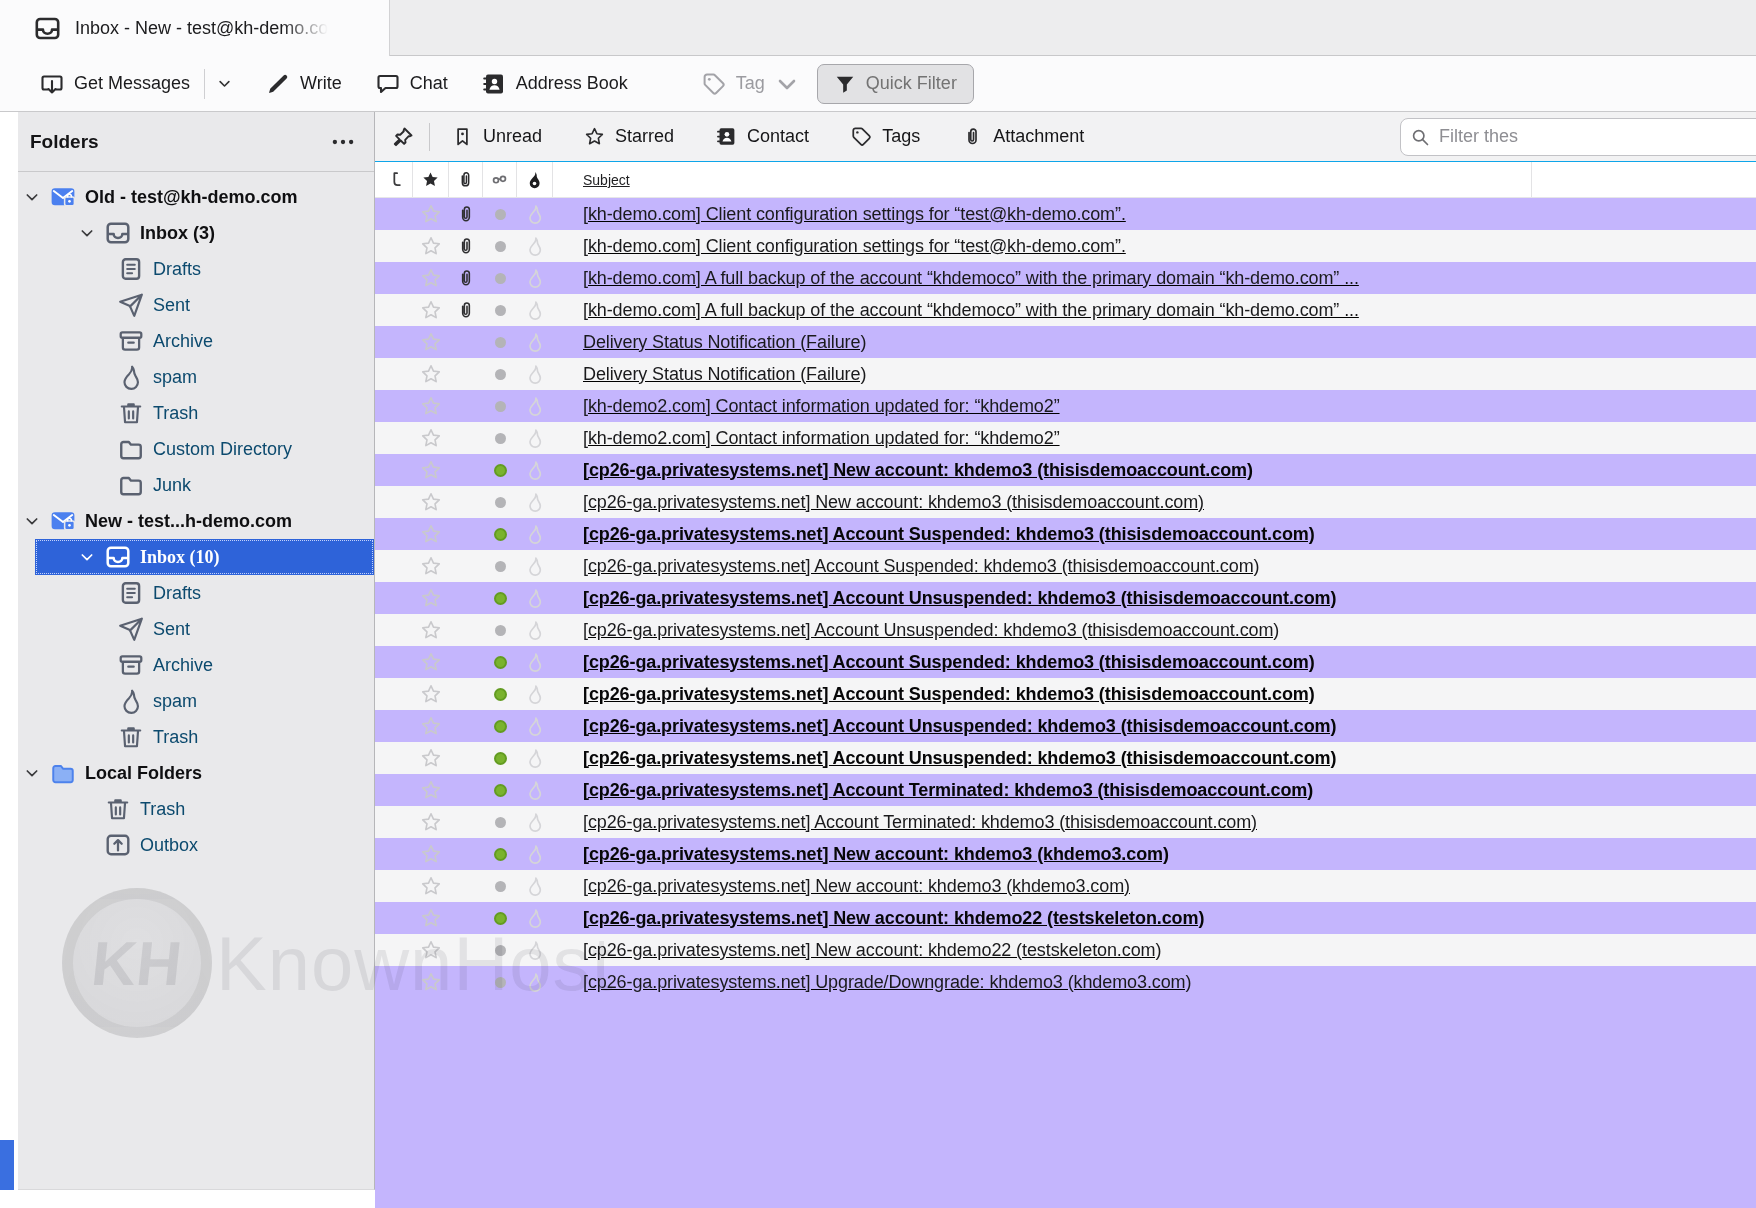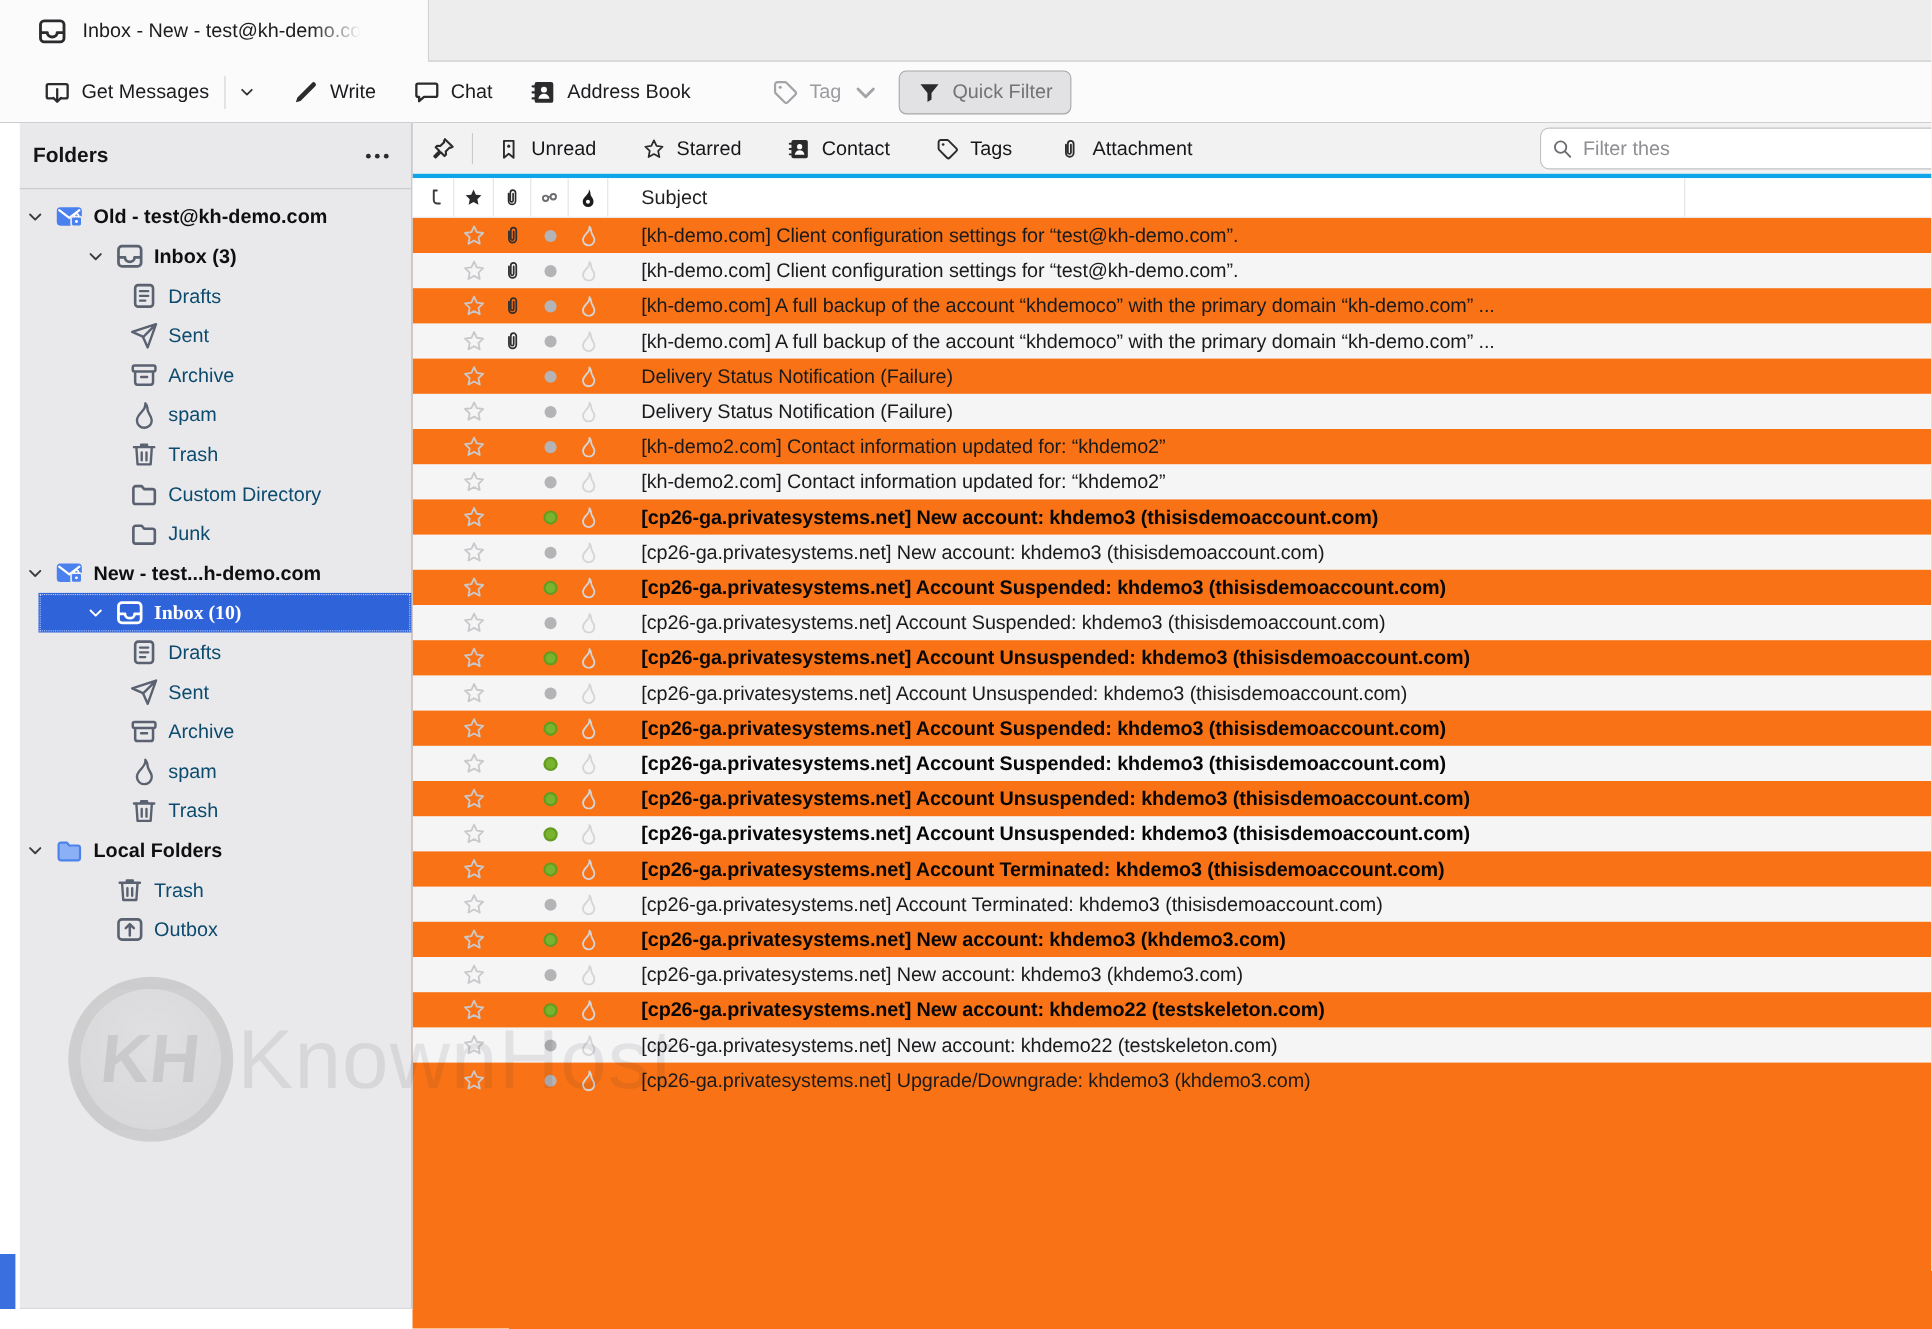--- a/index.html
+++ b/index.html
@@ -53,21 +53,21 @@
   .expander .ic { width:16px; height:16px; }
   .f-icon { width:26px; height:26px; margin-right:9px; color:#5a6170; flex:none; }
   .f-label { font-size:18px; color:#0c4a6e; white-space:nowrap; overflow:hidden; }
   .folder-item.bold .f-label { font-weight:700; color:#0f0f11; }
   .folder-item.selected { background:#2e63d9; outline:1px dotted #c3d2fb; outline-offset:-2px;font-family:Liberation Serif, serif; }
   .folder-item.selected .f-label, .folder-item.selected .expander, .folder-item.selected .f-icon { color:#fff; }
 
   
   .listpane { flex:1; display:flex; flex-direction:column; min-width:0; }
   .filterbar { display:flex; align-items:center; height:50px; background:#f2f2f3;
-               border-bottom:4px solid #0ea5e9; padding-left:16px; overflow:hidden; flex:none; }
+               border-bottom:1px solid #0ea5e9; padding-left:16px; overflow:hidden; flex:none; }
   .fb-pin { width:24px; height:24px; color:#2b2b2d; margin-right:14px; cursor:pointer; }
   .fb-divider { width:1px; height:28px; background:#c9c9cb; margin-right:22px; }
   .fb-item { display:flex; align-items:center; gap:10px; font-size:18px; color:#161618;
              margin-right:42px; cursor:pointer; }
   .fb-item .ic { width:21px; height:21px; color:#2b2b2d; }
   .fb-search { position:relative; margin-left:auto; margin-right:-24px; flex:none; width:380px; }
   .fb-search input { width:100%; height:38px; border:1px solid #c2c2c6; border-radius:8px;
              background:#fff; padding:0 10px 0 38px; font-size:18px; color:#1c1c1e;
              font-family:"Liberation Sans", sans-serif; outline:none; }
   .fb-search input::placeholder { color:#8e8e93; }
@@ -75,24 +75,24 @@
 
   .list-header { display:flex; align-items:center; height:36px; background:#fff;
                  border-bottom:1px solid #e6e6e8; padding-left:8px; position:relative; flex:none; }
   .hc { display:flex; align-items:center; justify-content:center; height:100%;
         border-right:1px solid #e3e3e5; flex:none; }
   .hc-thread { width:30px; } .hc-star { width:36px; } .hc-clip { width:34px; }
   .hc-read { width:34px; } .hc-flame { width:36px; }
   .hc .ic { width:19px; height:19px; }
   .hc-thread { color:#3a3a3c; } .hc-star { color:#2a2a2c; } .hc-clip { color:#2a2a2c; }
   .hc-read { color:#6e6e72; } .hc-flame { color:#1d1d1f; }
-  .h-subject { padding-left:30px; font-size:18px; color:#1f1f21; }
+  .h-subject { padding-left:30px; font-size:14px; color:#1f1f21;text-decoration:underline; }
   .list-header::after { content:""; position:absolute; left:1156px; top:0; bottom:0; width:1px; background:#e3e3e5; }
 
-  .rows { flex:1; background:#f97316; overflow:hidden; }
+  .rows { flex:1; background:#c4b5fd; overflow:hidden;text-decoration:underline; }
   .msg-row { display:flex; align-items:center; height:32px; padding-left:8px; cursor:default; }
   .msg-row:nth-child(even) { background:#f5f5f6; }
   .mc { display:flex; align-items:center; justify-content:center; flex:none; }
   .mc-thread { width:30px; } .mc-star { width:36px; } .mc-clip { width:34px; }
   .mc-read { width:34px; } .mc-flame { width:36px; }
   .mc-star .ic { width:22px; height:22px; color:#c9c9cc; }
   .mc-clip .ic { width:20px; height:20px; color:#2f2f31; }
   .mc-flame .ic { width:20px; height:20px; color:#d5d5d8; }
   .dot { border-radius:50%; }
   .dot.read { width:11px; height:11px; background:#b4b4b7; }

